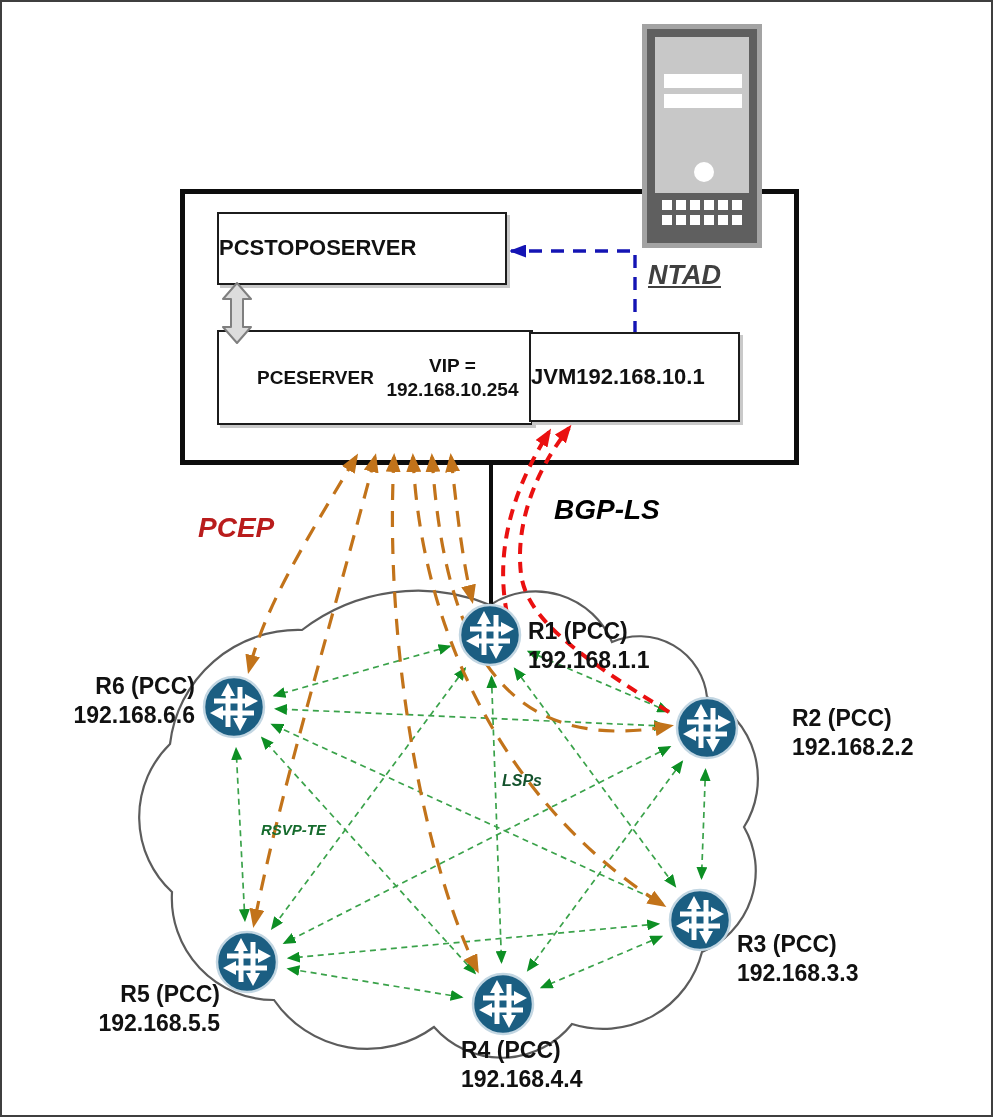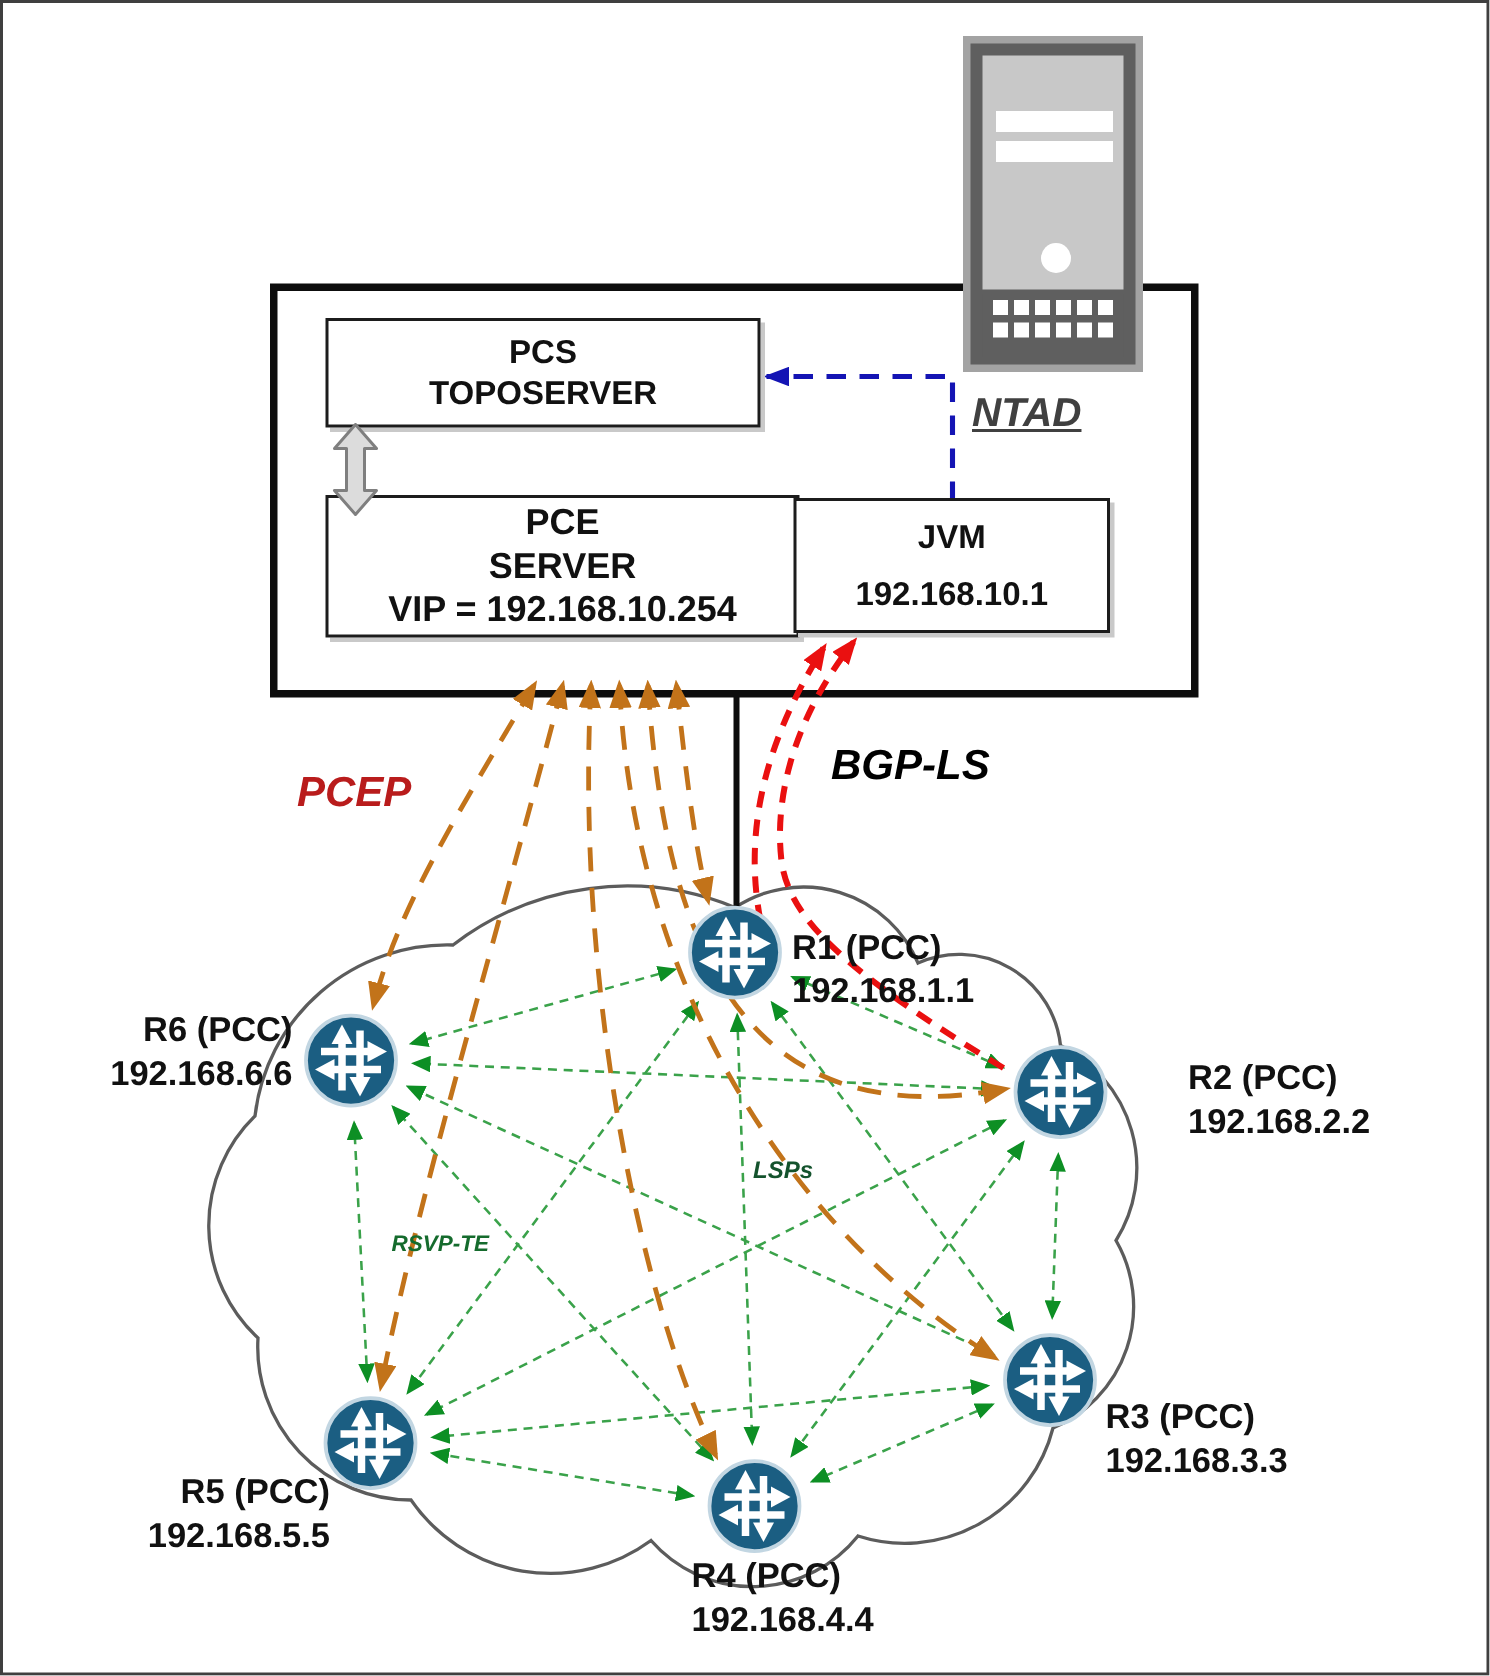--- a/index.html
+++ b/index.html
@@ -9,27 +9,27 @@
     font-family:"Liberation Sans",sans-serif;color:#111;
   }
   .abs{position:absolute;}
   
   #big-box{
     left:178px;top:187px;width:619px;height:276px;
     border:5px solid #0d0d0d;background:transparent;z-index:4;box-sizing:border-box;
   }
   .node-box{
     position:absolute;border:2.5px solid #1c1c1c;background:#fff;
-    display:flex;flex-direction:column;justify-content:center;align-items:center;
+    display:flex;flex-direction:row;align-items:center;
     text-align:center;font-weight:bold;z-index:20;box-sizing:border-box;
     box-shadow:3px 3px 0 #c9c9c9;line-height:1.22;
   }
   #pcs-box{left:215px;top:210px;width:290px;height:73px;font-size:22px;}
-  #pce-box{left:215px;top:328px;width:316px;height:95px;font-size:24px;}
-  #jvm-box{left:527px;top:330px;width:211px;height:90px;font-size:22px;gap:11px;}
+  #pce-box{left:215px;top:328px;width:316px;height:95px;font-size:19px;padding-left:38px;}
+  #jvm-box{left:527px;top:330px;width:211px;height:90px;font-size:22px;}
   .proto-label{position:absolute;font-weight:bold;font-style:italic;z-index:30;white-space:nowrap;}
   #ntad-label{left:646px;top:258px;font-size:27px;color:#404040;text-decoration:underline;}
   #pcep-label{left:196px;top:510px;font-size:28px;color:#b91c1c;}
   #bgpls-label{left:552px;top:492px;font-size:28px;color:#000000;}
   #lsps-label{left:500px;top:770px;font-size:16px;color:#14532d;}
   #rsvpte-label{left:259px;top:819px;font-size:15px;color:#156b2d;}
   .rlabel{position:absolute;font-weight:bold;font-size:23px;line-height:1.26;z-index:30;white-space:nowrap;}
   .rlabel.right{text-align:right;}
   #rl-1{left:526px;top:577px;margin-top:38px;}
   #rl-2{left:746px;top:702px;margin-left:44px;}

